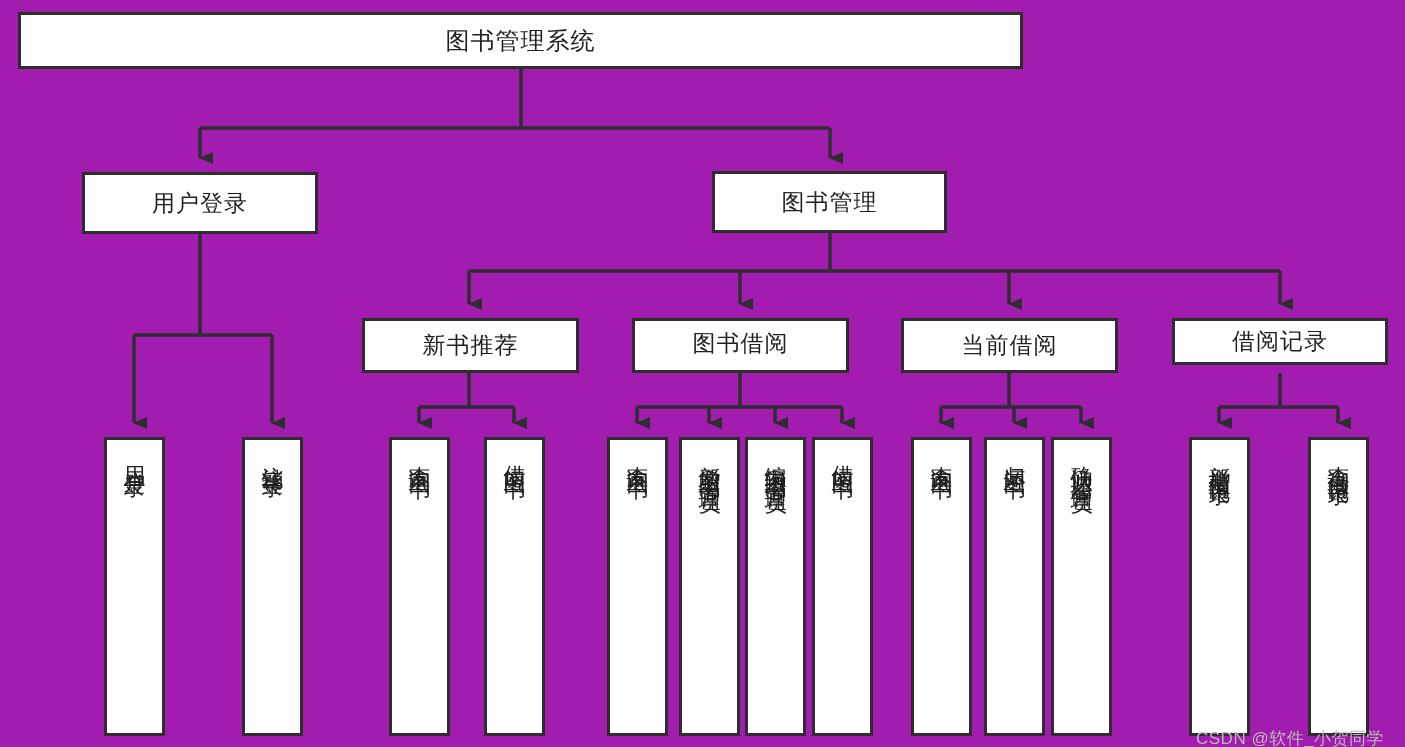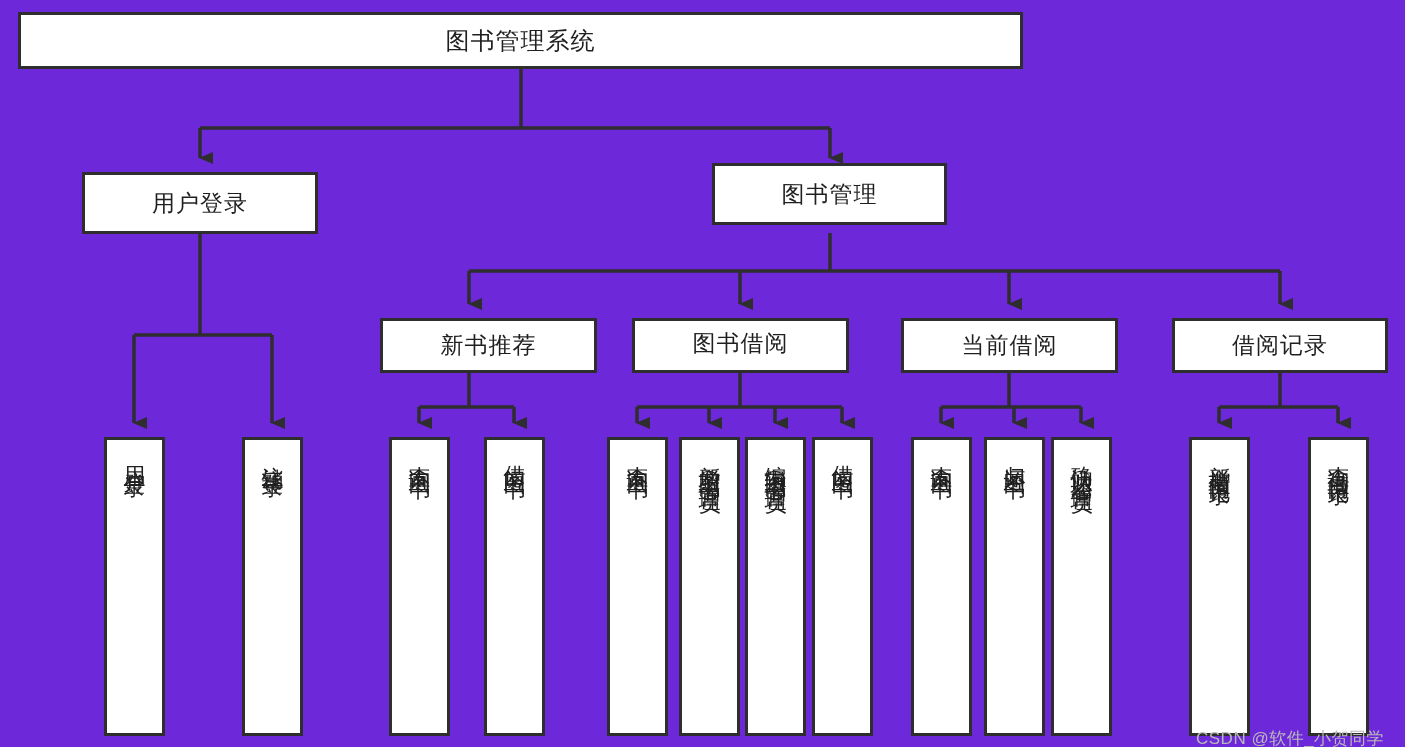--- a/index.html
+++ b/index.html
@@ -7,21 +7,21 @@
     padding: 0;
     background: #ffffff;
   }
   body {
     font-family: "Liberation Sans", "DejaVu Sans", sans-serif;
   }
   #canvas {
     position: relative;
     width: 1405px;
     height: 747px;
-    background: #6d28d9;
+    background: #a21caf;
     overflow: hidden;
   }
   svg.wires {
     position: absolute;
     left: 0;
     top: 0;
     width: 1405px;
     height: 747px;
     pointer-events: none;
   }
@@ -127,34 +127,34 @@
     </g>
   </svg>
 
   <div class="node horiz root" style="left: 18px; top: 12px; width: 1005px; height: 57px;">
     <span class="label">图书管理系统</span>
   </div>
 
   <div class="node horiz" style="left: 82px; top: 172px; width: 236px; height: 62px;">
     <span class="label">用户登录</span>
   </div>
-  <div class="node horiz" style="left: 712px; top: 163px; width: 235px; height: 62px;">
+  <div class="node horiz" style="left: 712px; top: 171px; width: 235px; height: 62px;">
     <span class="label">图书管理</span>
   </div>
 
-  <div class="node horiz" style="left: 380px; top: 318px; width: 217px; height: 55px;">
+  <div class="node horiz" style="left: 362px; top: 318px; width: 217px; height: 55px;">
     <span class="label">新书推荐</span>
   </div>
   <div class="node horiz" style="left: 632px; top: 318px; width: 217px; height: 55px; font-family: Liberation Mono, monospace;">
     <span class="label">图书借阅</span>
   </div>
   <div class="node horiz" style="left: 901px; top: 318px; width: 217px; height: 55px;">
     <span class="label">当前借阅</span>
   </div>
-  <div class="node horiz" style="left: 1172px; top: 318px; width: 216px; height: 55px;">
+  <div class="node horiz" style="left: 1172px; top: 318px; width: 216px; height: 47px;">
     <span class="label">借阅记录</span>
   </div>
 
   <div class="node vert" style="left: 104px; top: 437px; width: 61px; height: 299px;">
     <span class="label">用户登录</span>
   </div>
   <div class="node vert" style="left: 242px; top: 437px; width: 61px; height: 299px;">
     <span class="label">注销登录</span>
   </div>
   <div class="node vert" style="left: 389px; top: 437px; width: 61px; height: 299px;">

